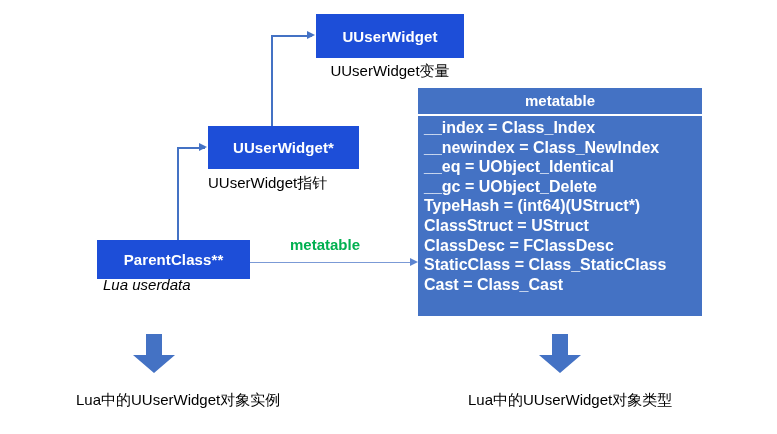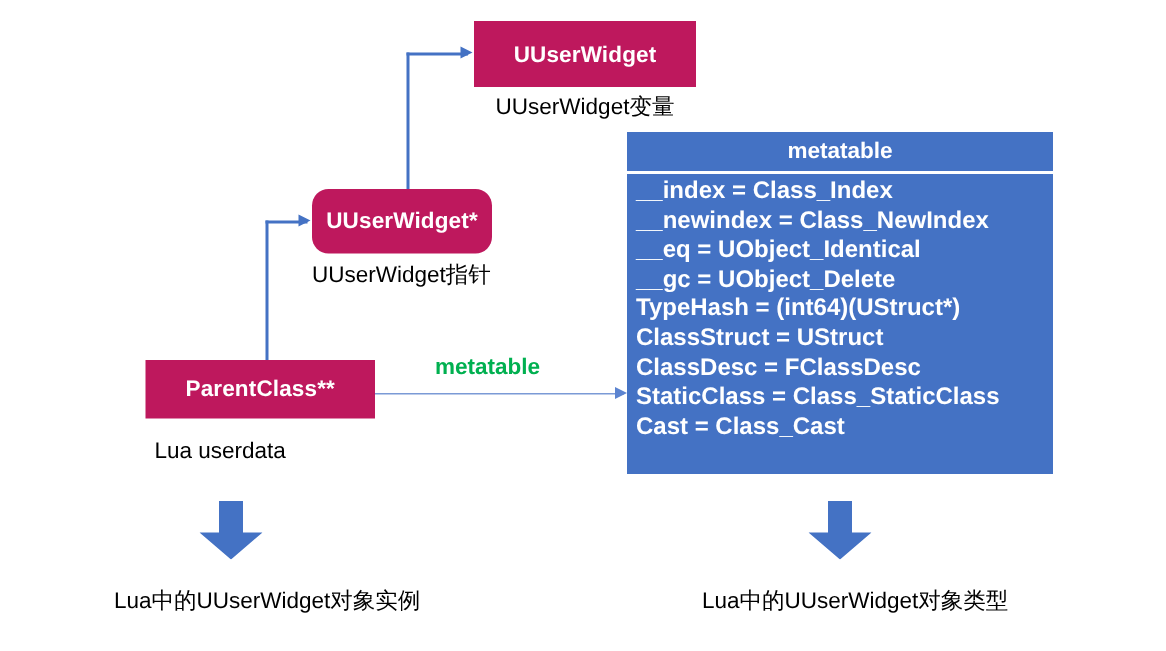--- a/index.html
+++ b/index.html
@@ -15,45 +15,45 @@
   }
   #canvas {
     position: relative;
     width: 777px;
     height: 434px;
   }
 
   
   .node {
     position: absolute;
-    background: #be185d;
+    background: #1d4ed8;
     color: #ffffff;
     display: flex;
     align-items: center;
     justify-content: center;
     font-weight: bold;
     font-size: 15px;
     letter-spacing: 0.1px;
     box-sizing: border-box;
   }
   #node-uuserwidget  { left: 316px; top: 14px;  width: 148px; height: 44px; }
-  #node-uuserwidget-p{ left: 208px; top: 126px; width: 120px; height: 43px; border-radius: 11px; }
+  #node-uuserwidget-p{ left: 208px; top: 126px; width: 151px; height: 43px; }
   #node-uuserwidget-pp{left: 97px;  top: 240px; width: 153px; height: 39px; }
 
   
   .caption {
     position: absolute;
     color: #000000;
     font-size: 15px;
     font-family: "Liberation Sans", sans-serif;
     white-space: nowrap;
   }
   #cap-uuserwidget   { left: 316px; top: 62px;  width: 148px; text-align: center; }
   #cap-uuserwidget-p { left: 208px; top: 174px; width: 147px; text-align: left; }
-  #cap-uuserwidget-pp{ left: 103px; top: 292px; }
+  #cap-uuserwidget-pp{ left: 103px; top: 276px; font-style: italic; }
 
   
   #metatable-panel {
     position: absolute;
     left: 418px;
     top: 88px;
     width: 284px;
     height: 228px;
     background: #4472C4;
     box-sizing: border-box;

